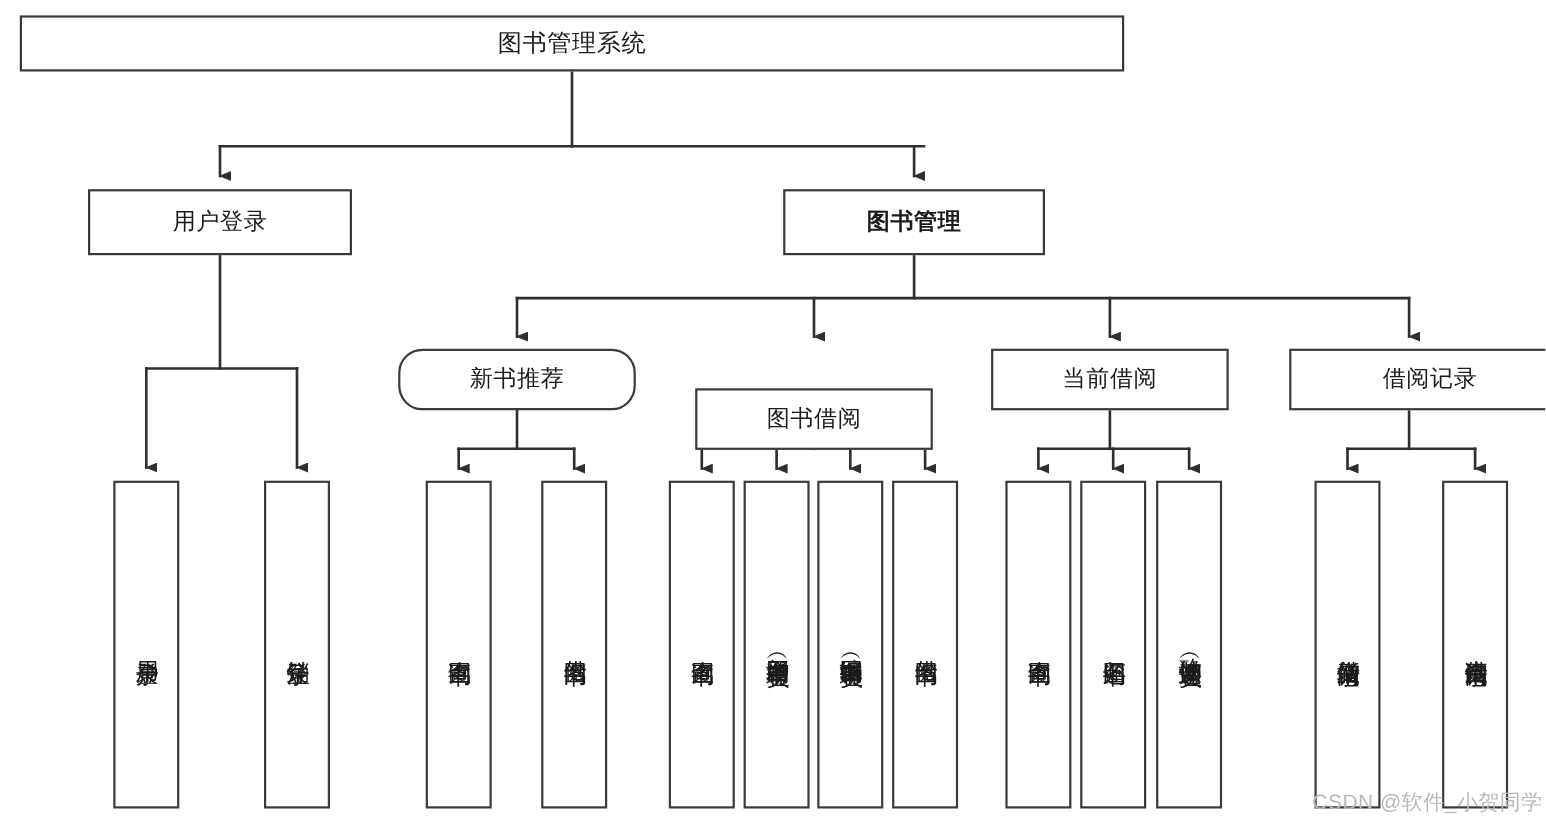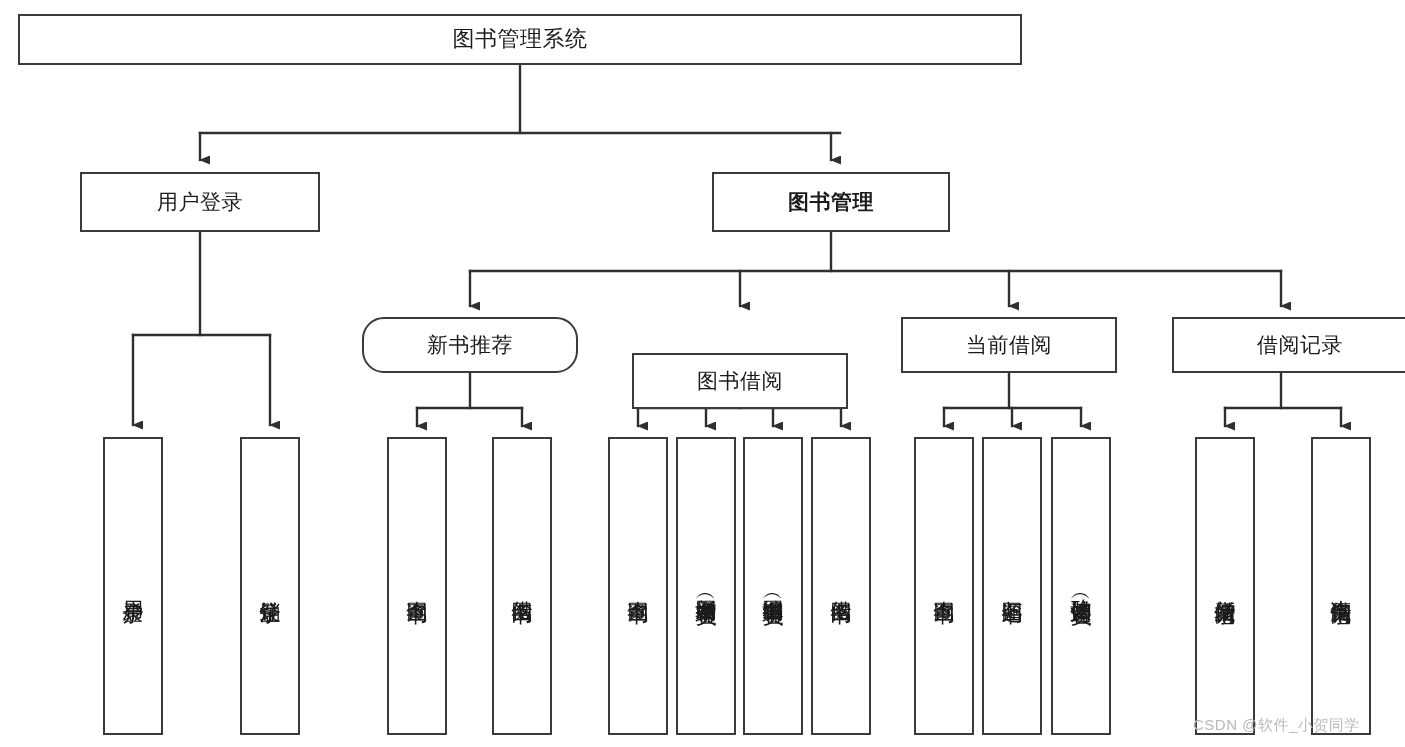--- a/index.html
+++ b/index.html
@@ -58,21 +58,21 @@
   .node.vert .label {
     writing-mode: vertical-rl;
     text-orientation: upright;
     font-size: 21px;
     line-height: 1.05;
     letter-spacing: 1px;
     white-space: nowrap;
   }
   .watermark {
     position: absolute;
-    font-size: 15px;
+    font-size: 19px;
     color: #b9b9b9;
     letter-spacing: 0.5px;
     white-space: nowrap;
     user-select: none;
   }
 </style>
 </head>
 <body>
 
 <div id="diagram-root">

